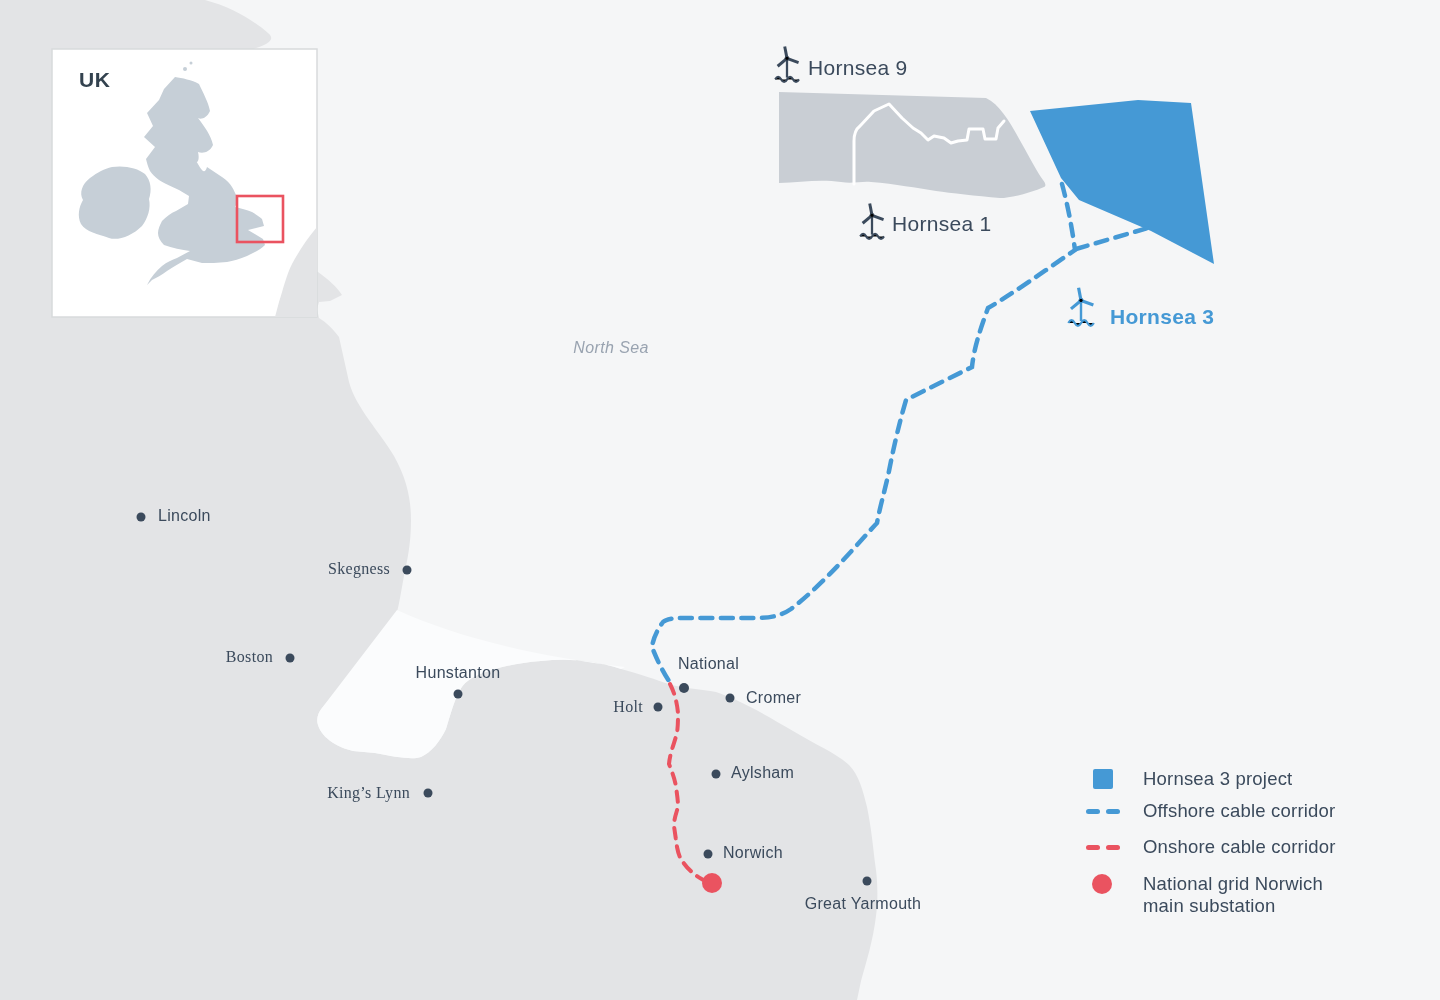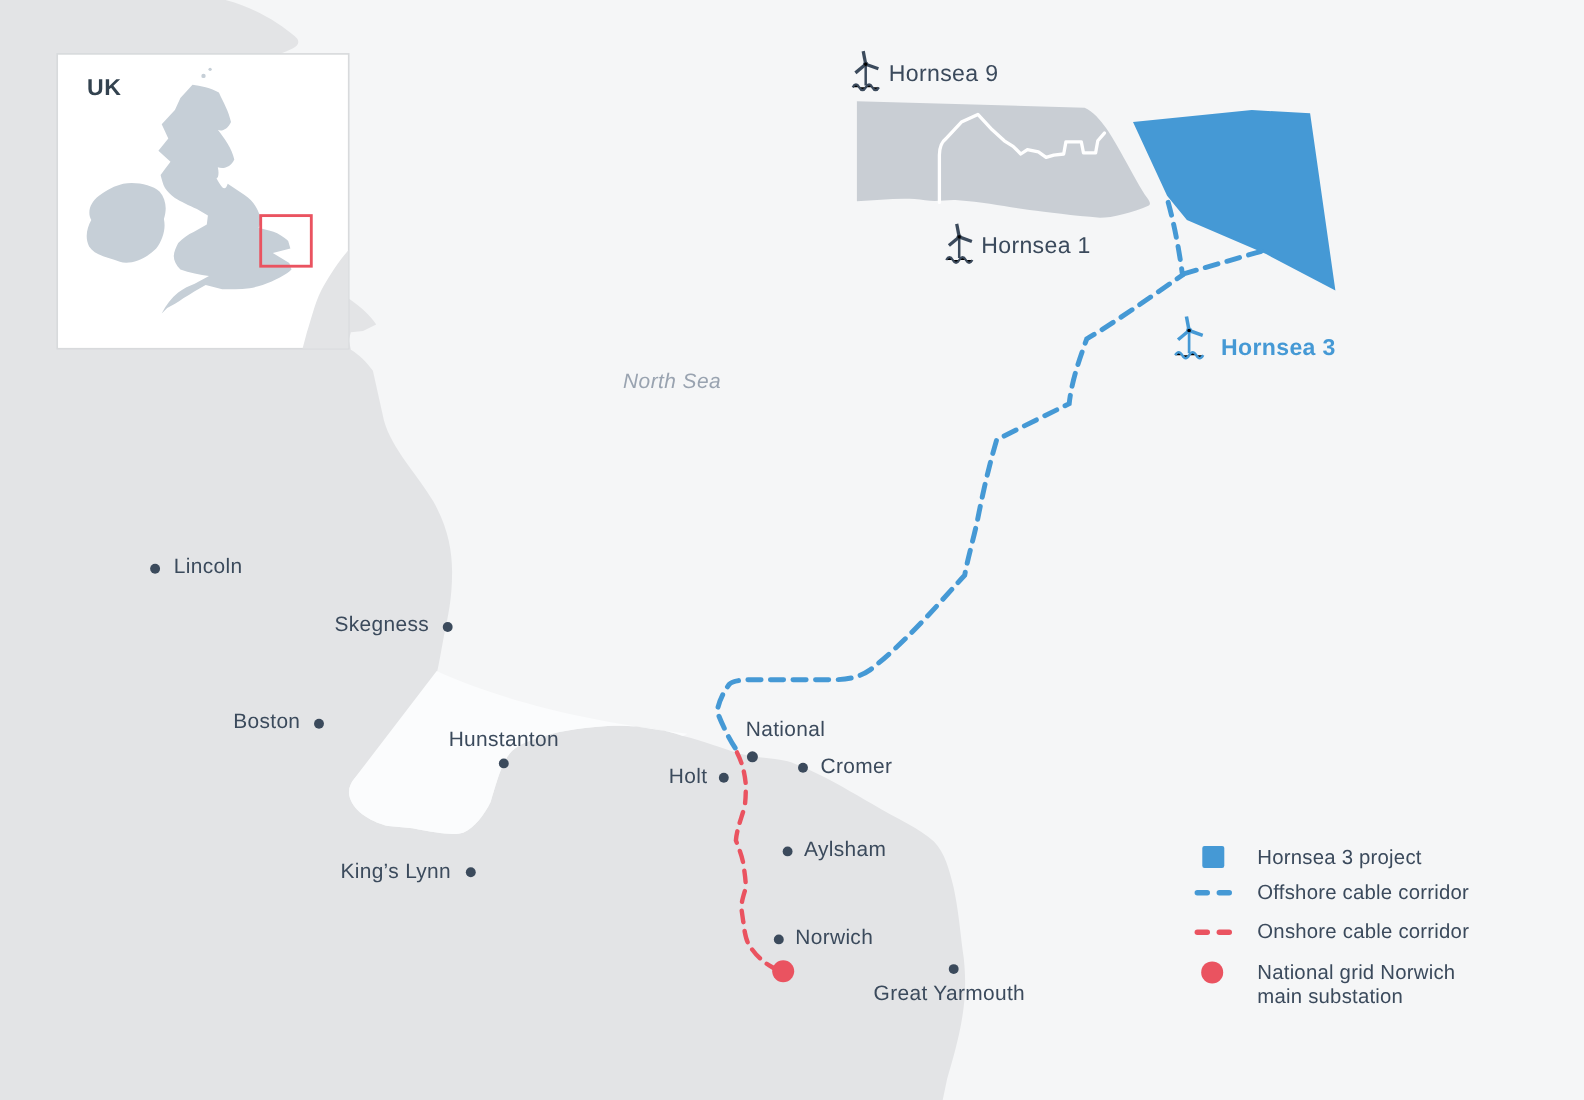--- a/index.html
+++ b/index.html
@@ -22,23 +22,23 @@
   .cable-on{fill:none;stroke:var(--accent_red);stroke-width:4;stroke-dasharray:10.5 8;stroke-linecap:round;}
   .city-dot{fill:var(--text_dark);}
   .sub-dot{fill:var(--accent_red);}
   .inset-box{fill:var(--inset_bg);stroke:var(--inset_border);stroke-width:1.5;}
   .inset-land{fill:var(--inset_land);}
   .inset-europe{fill:var(--inset_europe);}
   .inset-rect{fill:none;stroke:var(--accent_red);stroke-width:2.6;}
   .turb-dark{stroke:var(--text_dark);}
   .turb-blue{stroke:var(--accent_blue);}
 
-  .lbl{position:absolute;white-space:nowrap;color:var(--text_dark);font-size:19px;line-height:22px;letter-spacing:.3px;}
+  .lbl{position:absolute;white-space:nowrap;color:var(--text_dark);font-size:16px;line-height:22px;letter-spacing:.3px;}
   .lbl.center{transform:translateX(-50%);}
-  .lbl.right{text-align:left;}
+  .lbl.right{text-align:left;font-family:Liberation Serif, serif;}
   .farm-lbl{font-size:21px;line-height:24px;}
   .h3-lbl{font-size:21px;line-height:24px;font-weight:bold;color:var(--accent_blue);}
   .uk-lbl{font-size:21px;font-weight:bold;color:#33424f;letter-spacing:.5px;}
   .sea-lbl{font-style:italic;color:var(--sea_label);letter-spacing:.4px;}
   .legend-text{position:absolute;color:var(--text_dark);font-size:18.5px;line-height:22px;letter-spacing:.2px;white-space:nowrap;}
   .legend-text.wrap{white-space:normal;width:215px;}
   .lg-square{position:absolute;width:20px;height:20px;border-radius:2px;background:var(--accent_blue);}
   .lg-circle{position:absolute;width:20px;height:20px;border-radius:50%;background:var(--accent_red);}
   .lg-dash{position:absolute;display:flex;gap:6px;}
   .lg-dash i{display:block;width:14px;height:4.5px;border-radius:2.5px;}

